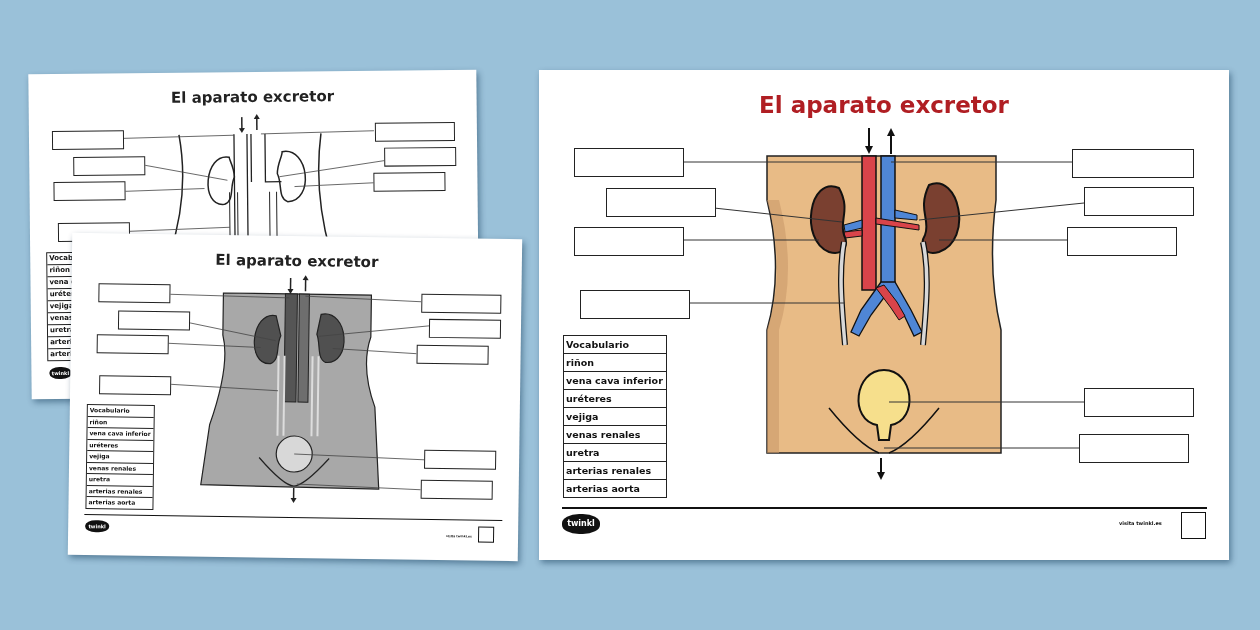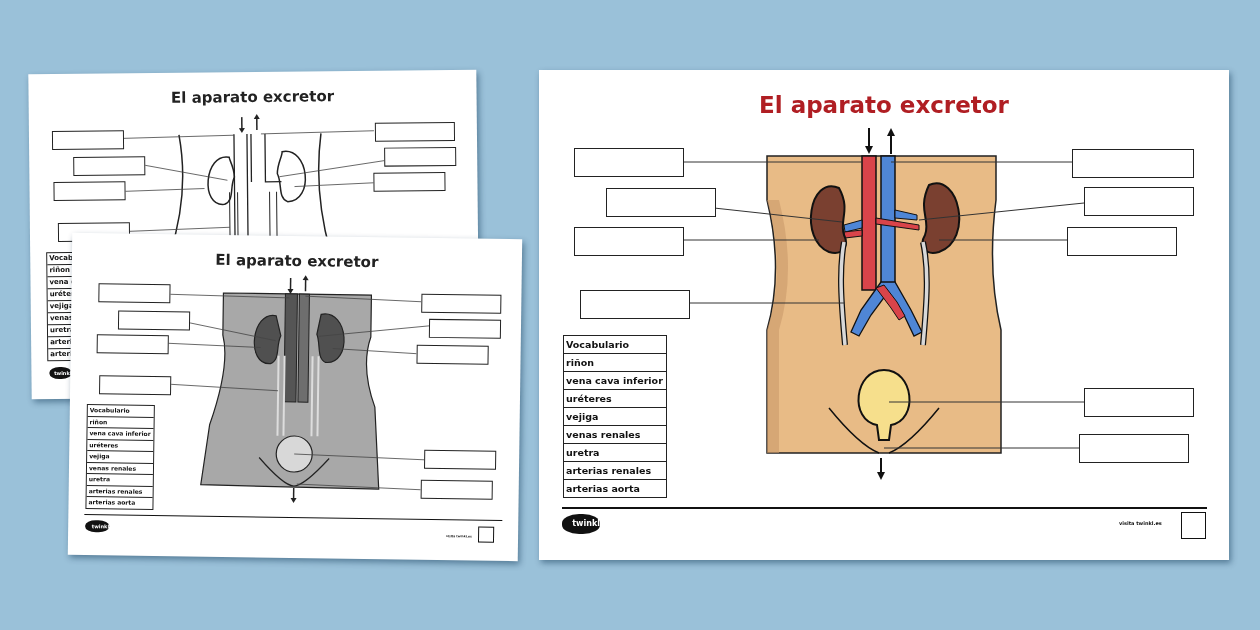--- a/index.html
+++ b/index.html
@@ -4,21 +4,21 @@
 <style>
   html, body { margin:0; padding:0; }
   body { width:1260px; height:630px; background:#9ac1d9; position:relative; overflow:hidden; font-family:"DejaVu Sans", sans-serif; }
   .sheet { position:absolute; background:#fff; box-shadow:2px 3px 6px rgba(0,40,70,0.45); overflow:hidden; }
   .title { position:absolute; left:0; right:0; text-align:center; font-weight:bold; }
   .lbox { position:absolute; border:1px solid #222; background:#fff; }
   .vocab { position:absolute; border:1px solid #222; border-collapse:collapse; }
   .vocab div { border-bottom:1px solid #222; font-weight:bold; color:#111; padding-left:2px; white-space:nowrap; overflow:hidden; }
   .vocab div:last-child { border-bottom:none; }
   .footer-line { position:absolute; height:2px; background:#111; }
-  .logo { position:absolute; background:#111; color:#fff; border-radius:45%; font-weight:bold; text-align:right; }
+  .logo { position:absolute; background:#111; color:#fff; border-radius:45%; font-weight:bold; text-align:center; }
   .visit { position:absolute; font-size:5px; font-weight:bold; color:#111; }
   .badge { position:absolute; border:1px solid #111; background:#fff; }
   svg { position:absolute; left:0; top:0; }
 </style>
 </head>
 <body>
 
 <div class="sheet" style="left:30px;top:72px;width:448px;height:325px;transform:rotate(-0.6deg);">
   <div class="title" style="top:16px;font-size:15px;color:#222;">El aparato excretor</div>
   <svg width="448" height="325">

